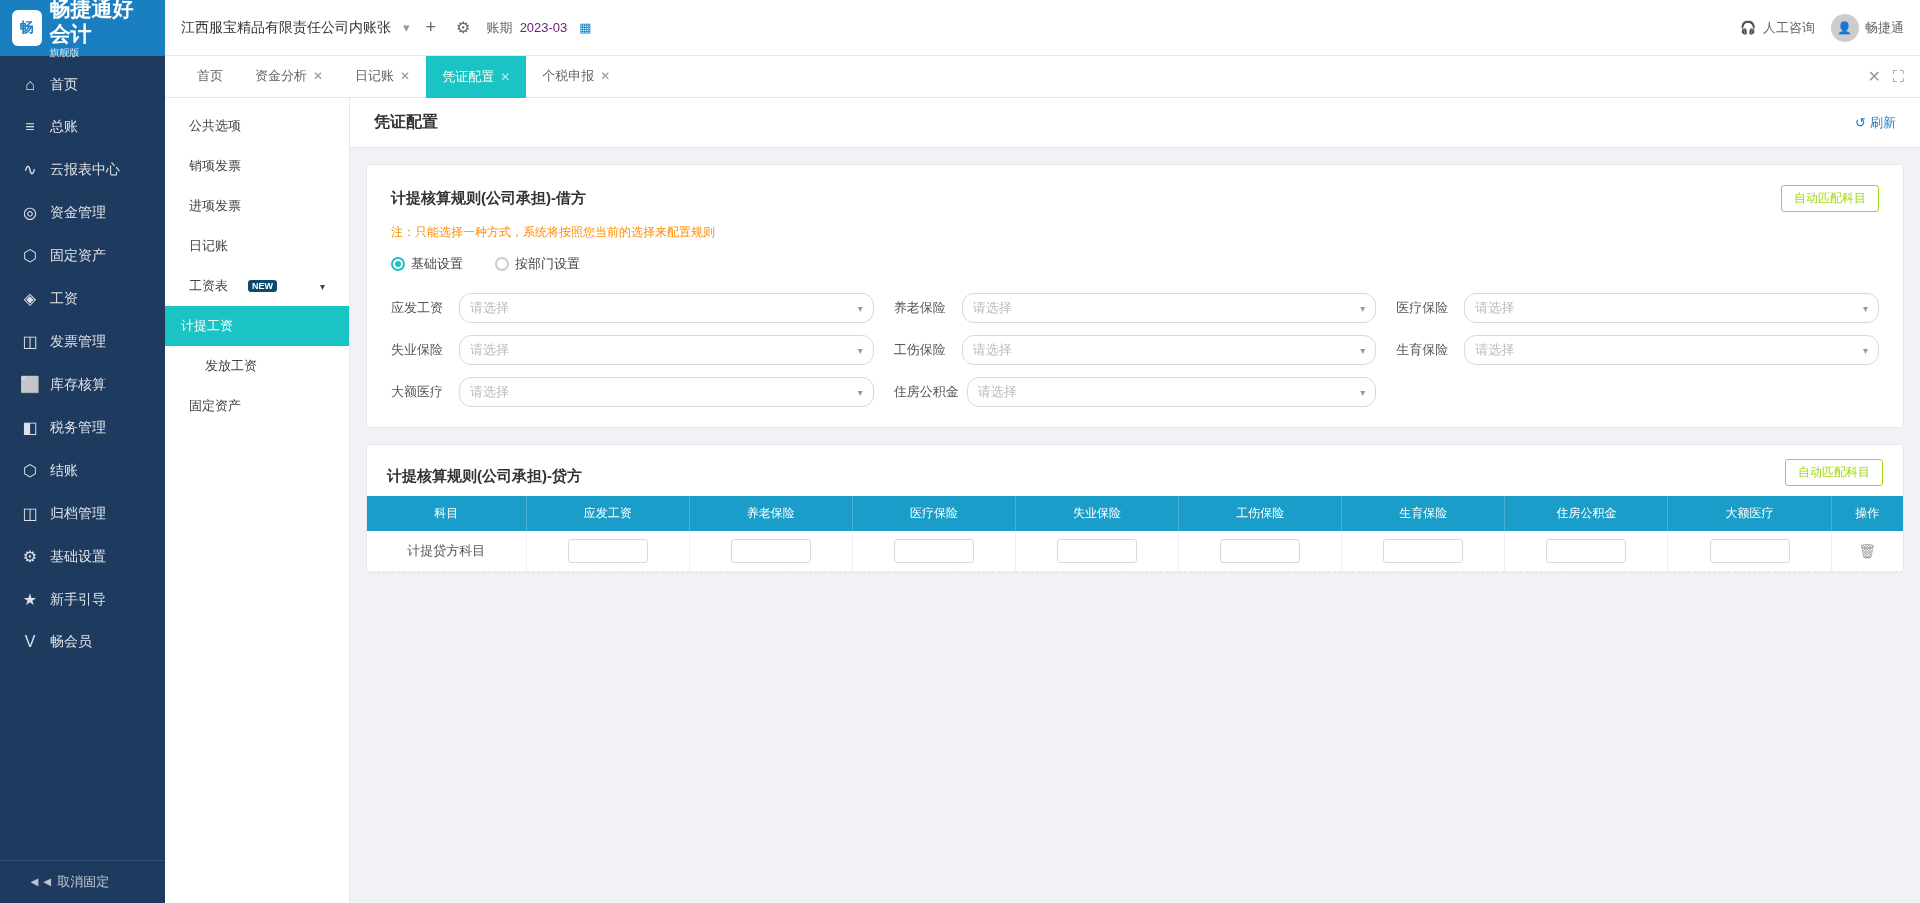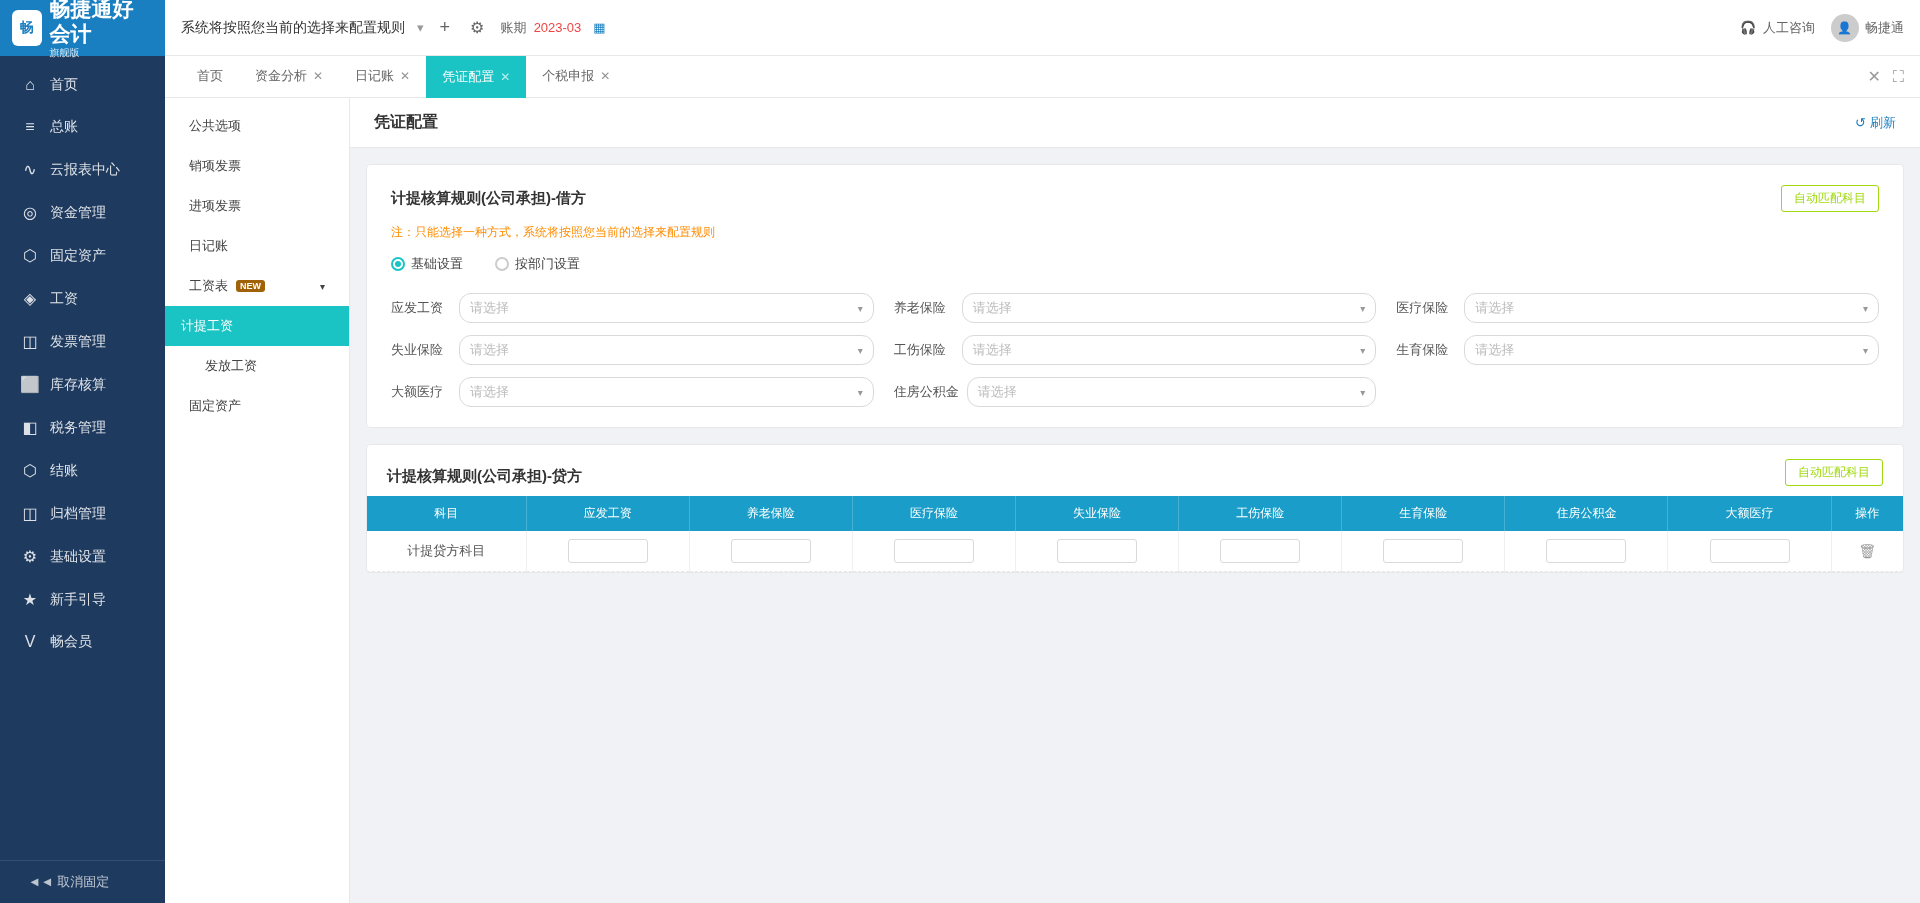--- a/index.html
+++ b/index.html
@@ -64,21 +64,21 @@
       display: flex;
       align-items: center;
       padding: 0 16px;
       border-bottom: 1px solid #e8e8e8;
       gap: 12px;
     }
     .company-name { font-size: 14px; color: #333; }
     .topbar-add { color: #666; font-size: 18px; cursor: pointer; padding: 0 4px; }
     .topbar-gear { color: #666; font-size: 16px; cursor: pointer; padding: 0 4px; }
     .topbar-period { font-size: 13px; color: #666; }
-    .topbar-period-val { color: #ef4444; font-weight: 500; }
+    .topbar-period-val { color: #701a75; font-weight: 500; }
     .topbar-cal { color: #1a7fc1; cursor: pointer; }
     .topbar-right { margin-left: auto; display: flex; align-items: center; gap: 16px; }
     .topbar-support { display: flex; align-items: center; gap: 6px; color: #666; font-size: 13px; cursor: pointer; }
     .topbar-user { display: flex; align-items: center; gap: 6px; color: #666; font-size: 13px; cursor: pointer; }
     .user-avatar { width: 28px; height: 28px; border-radius: 50%; background: #ccc; display: flex; align-items: center; justify-content: center; font-size: 12px; color: white; }
 
     
     .tabs {
       background: white;
       display: flex;
@@ -121,21 +121,21 @@
     }
     .sub-item {
       padding: 11px 24px;
       color: #444;
       cursor: pointer;
       font-size: 13px;
       display: flex; align-items: center; gap: 8px;
     }
     .sub-item.active { background: #1ac4c4; color: white; padding-left: 16px; }
     .sub-item-badge {
-      background: #a16207; color: white; font-size: 9px; padding: 1px 4px; border-radius: 3px; font-weight: bold;
+      background: #0c4a6e; color: white; font-size: 9px; padding: 1px 4px; border-radius: 3px; font-weight: bold; margin-left: 12px;
     }
     .sub-item-expand { margin-left: auto; font-size: 10px; }
     .sub-item-child { padding-left: 40px; }
 
     
     .page-content {
       flex: 1;
       overflow-y: auto;
       padding: 0;
       display: flex;
@@ -319,21 +319,21 @@
     </div>
   </div>
   <div class="sidebar-bottom">
     <span>◄◄ 取消固定</span>
   </div>
 </div>
 
 <div class="main">
 
   <div class="topbar">
-    <span class="company-name">系统将按照您当前的选择来配置规则</span>
+    <span class="company-name">江西服宝精品有限责任公司内账张</span>
     <span style="color:#999;cursor:pointer;">▾</span>
     <span class="topbar-add">+</span>
     <span class="topbar-gear">⚙</span>
     <span class="topbar-period">
       <span>账期</span>&nbsp;
       <span class="topbar-period-val">2023-03</span>
     </span>
     <span class="topbar-cal">▦</span>
     <div class="topbar-right">
       <div class="topbar-support">

